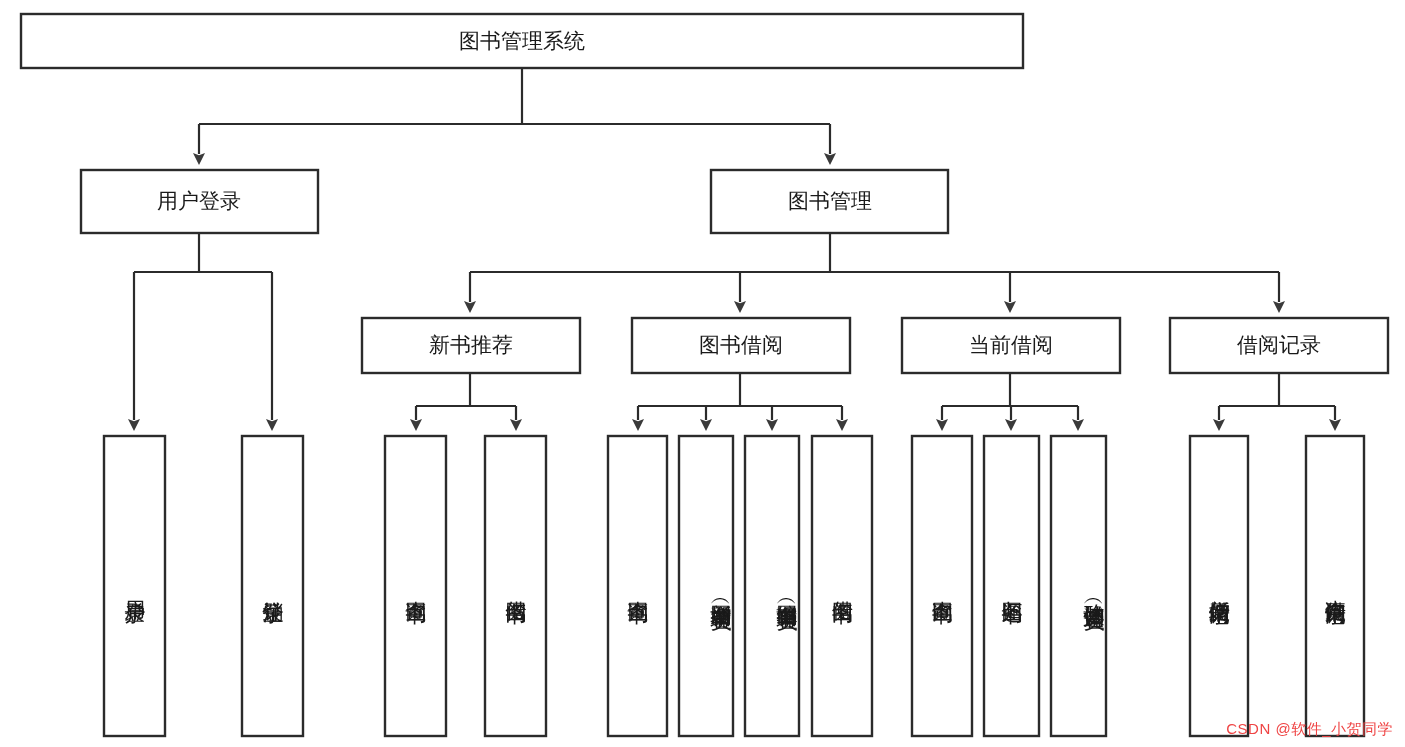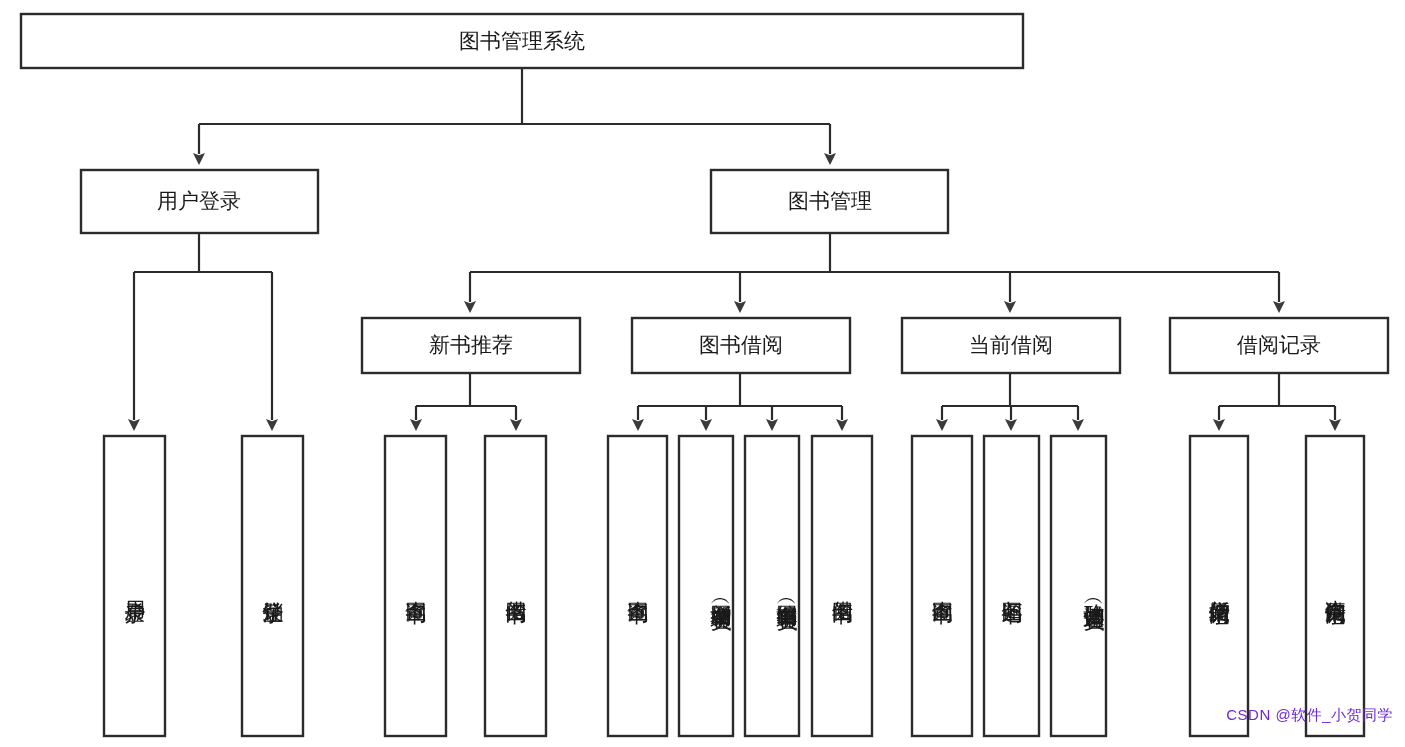--- a/index.html
+++ b/index.html
@@ -60,24 +60,24 @@
     font-size: 21px;
     line-height: 1.18;
     color: #1a1a1a;
     letter-spacing: 1px;
     white-space: nowrap;
     pointer-events: none;
   }
   #watermark {
     position: absolute;
     right: 12px;
-    bottom: 22px;
+    bottom: 8px;
     font-family: "Liberation Sans", "DejaVu Sans", sans-serif;
     font-size: 15px;
-    color: #6d28d9;
+    color: #ef4444;
     letter-spacing: 0.5px;
     user-select: none;
   }
 </style>
 </head>
 <body>
 
 <div id="diagram-root">
 
   <svg id="tree-svg" viewBox="0 0 1405 747">

